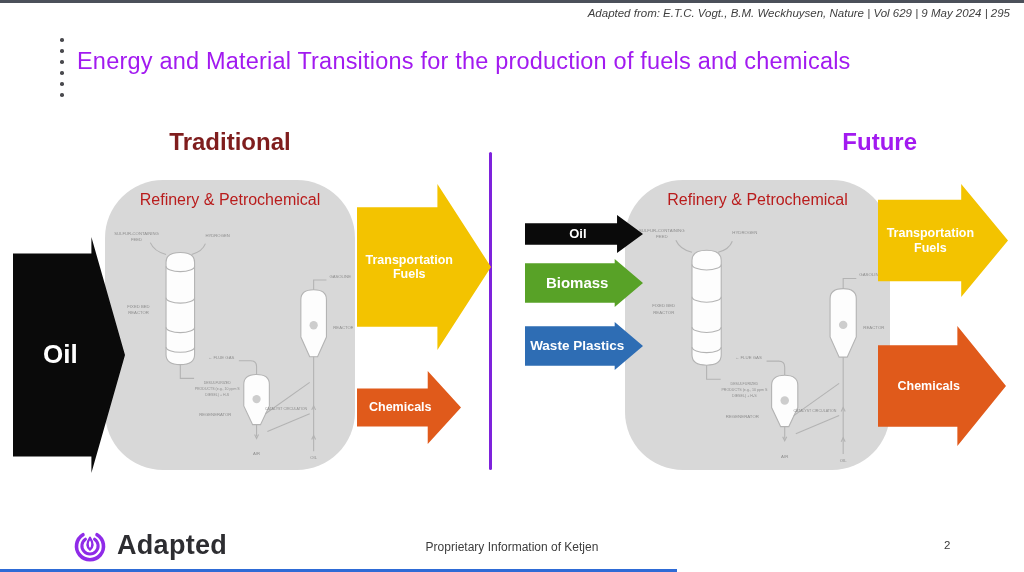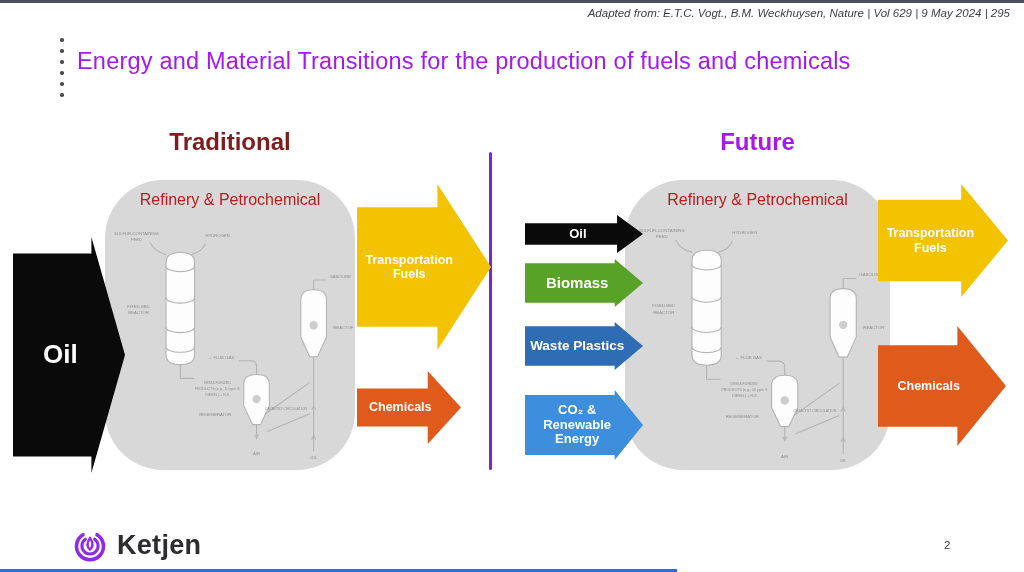--- a/index.html
+++ b/index.html
@@ -6,21 +6,21 @@
   .slide{position:relative;width:1024px;height:572px;background:#ffffff;overflow:hidden;
          font-family:"Liberation Sans", sans-serif;}
   .top-line{position:absolute;left:0;top:0;width:1024px;height:3px;}
   .bottom-line{position:absolute;left:0;bottom:0;width:677px;height:3px;}
   .citation{position:absolute;right:14px;top:7px;font-size:11.5px;font-style:italic;color:#3f3f3f;}
   .dots{position:absolute;left:60px;top:38px;display:flex;flex-direction:column;gap:7.5px;}
   .dots i{width:3.5px;height:3.5px;border-radius:50%;background:#4a4a4e;display:block;}
   .title{position:absolute;left:77px;top:48px;margin:0;font-size:23.5px;font-weight:normal;letter-spacing:0.2px;}
   .heading{position:absolute;top:128px;margin:0;font-size:24px;font-weight:bold;text-align:center;}
   .heading.trad{left:105px;width:250px;}
-  .heading.fut{left:625px;width:265px;}
+  .heading.fut{left:652px;width:265px;text-align:right;}
   .divider{position:absolute;left:489px;top:152px;width:3px;height:318px;border-radius:2px;}
   .graybox{position:absolute;background:#D8D8D8;border-radius:58px;}
   .graybox.trad{left:105px;top:180px;width:250px;height:290px;}
   .graybox.fut{left:625px;top:180px;width:265px;height:290px;}
   .box-label{position:absolute;left:0;right:0;top:11px;text-align:center;font-size:16px;color:#b91c1c;}
   .schematic{position:absolute;left:2px;right:2px;top:34px;bottom:2px;}
   .schematic svg{width:100%;height:100%;}
   .sch-line{stroke:#b3b3b3;stroke-width:1.1;fill:none;}
   .sch-vessel{stroke:#b3b3b3;stroke-width:1.1;fill:#fdfdfd;}
   .sch-dot{fill:#cdcdcd;stroke:none;}
@@ -176,38 +176,35 @@
   <div class="arrow" style="left:525px;top:322px;width:118px;height:48px;--head:24%;--notch:9%;">
     <div class="arrow-shape" style="background-color: rgb(46, 109, 180);"></div>
     <span class="arrow-label" style="font-size:13.5px;white-space:nowrap;">Waste Plastics</span>
   </div>
 
   <div class="arrow" style="left:525px;top:259px;width:118px;height:48px;--head:24%;--notch:9%;">
     <div class="arrow-shape" style="background-color: rgb(88, 162, 39);"></div>
     <span class="arrow-label" style="font-size:15px;">Biomass</span>
   </div>
 
-  <div class="arrow" style="left:525px;top:390px;width:118px;height:70px;--head:24%;--notch:7%;">
-    <div class="arrow-shape" style="background-color: rgb(62, 142, 222);"></div>
-    <span class="arrow-label" style="font-size:13px;">CO₂ &amp; Renewable Energy</span>
-  </div>
 
   <div class="arrow" style="left:878px;top:184px;width:130px;height:113px;--head:36%;--notch:14%;">
     <div class="arrow-shape" style="background-color: rgb(243, 195, 0);"></div>
     <span class="arrow-label" style="font-size:12.5px;">Transportation Fuels</span>
   </div>
 
   <div class="arrow" style="left:878px;top:326px;width:128px;height:120px;--head:38%;--notch:16%;">
     <div class="arrow-shape" style="background-color: rgb(224, 90, 27);"></div>
     <span class="arrow-label" style="font-size:12.5px;">Chemicals</span>
   </div>
 
   <div class="footer-brand">
     <svg width="36" height="36" viewBox="0 0 40 40">
       <path d="M12.2,8.6 A15,15 0 1 0 27.8,8.6" fill="none" stroke="#8F2BE8" stroke-width="4" stroke-linecap="round" class="brand-stroke"></path>
       <path d="M14.9,13.5 A9,9 0 1 0 25.1,13.5" fill="none" stroke="#8F2BE8" stroke-width="3.4" stroke-linecap="round" class="brand-stroke"></path>
       <path d="M20,12 C24,18 23.5,22 20,25 C16.5,22 16,18 20,12 Z" fill="none" stroke="#8F2BE8" stroke-width="2.6" stroke-linejoin="round" class="brand-stroke"></path>
     </svg>
-    <span class="brand-text">Ketjen</span>
-  </div>
+    <span class="brand-text">Adapted</span>
+  </div>
+  <div class="footer-text">Proprietary Information of Ketjen</div>
   <div class="page-num">2</div>
 
 </div>
 
 </body></html>

